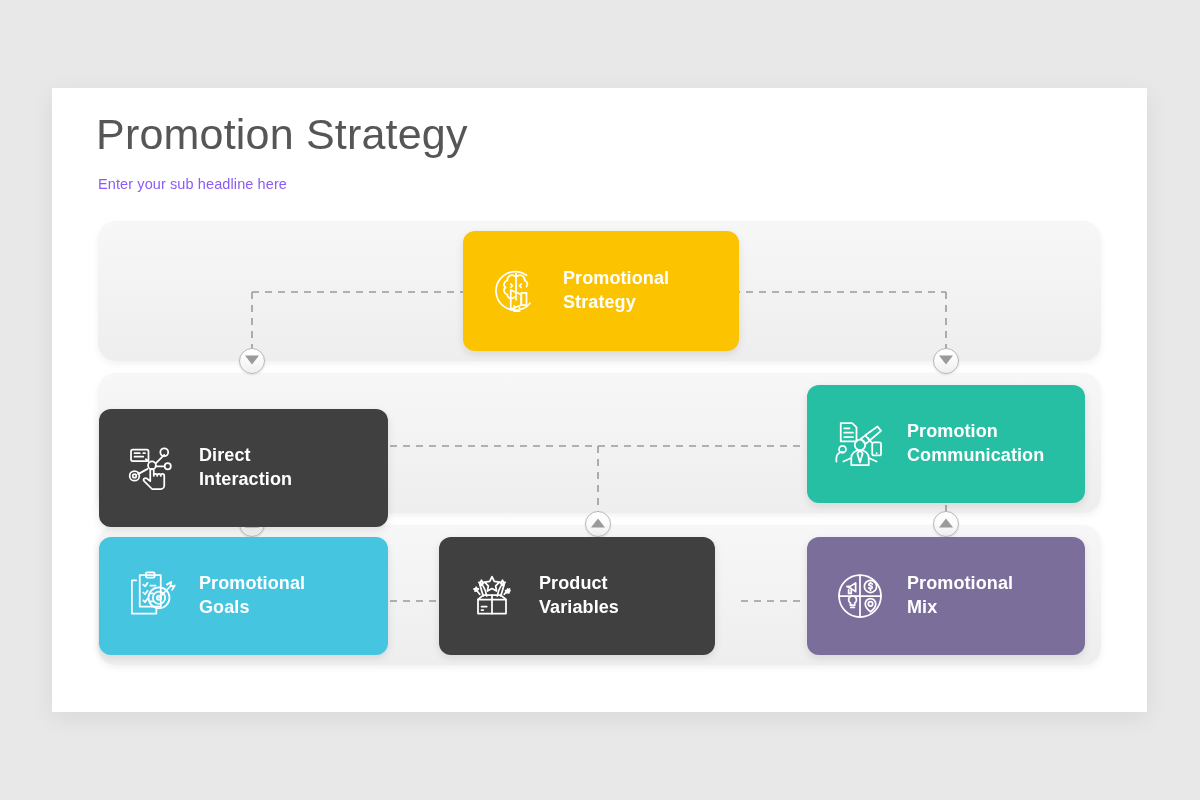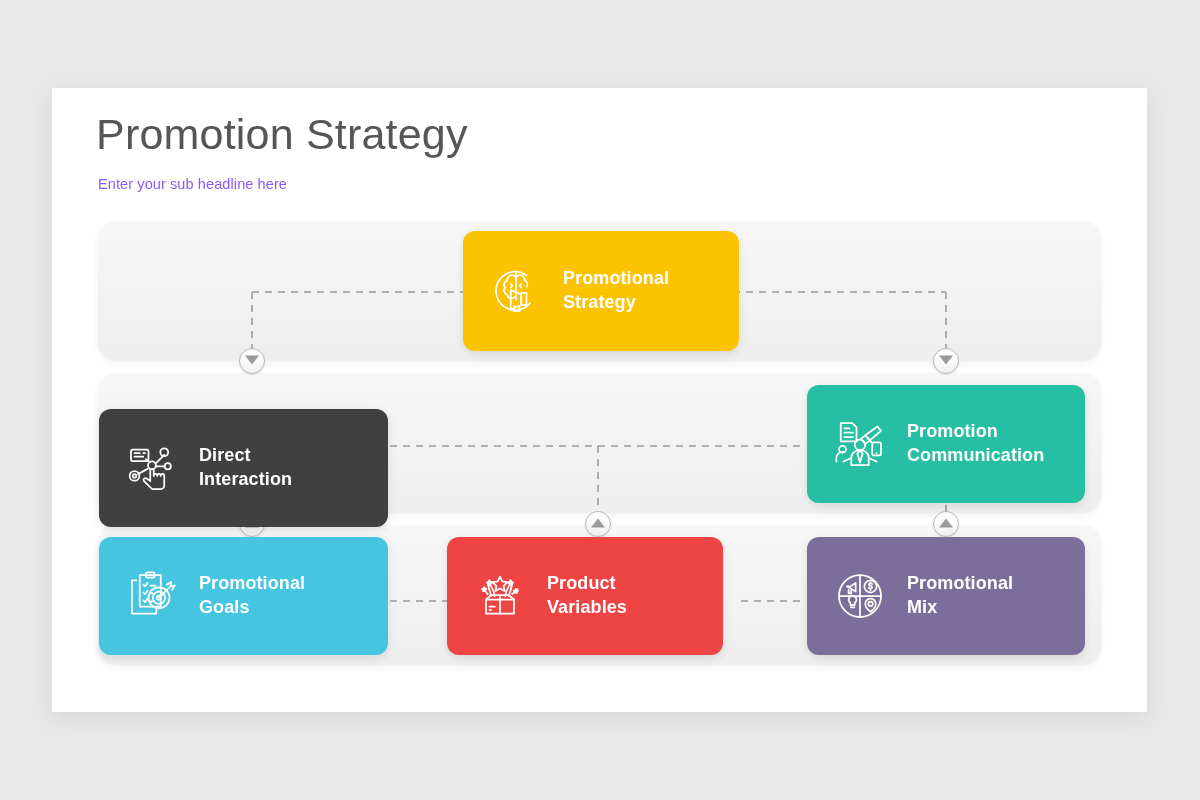--- a/index.html
+++ b/index.html
@@ -91,21 +91,21 @@
   .card .card-icon svg { width:56px; height:56px; display:block; }
   .card .card-label {
     font-size:18px; font-weight:700; line-height:1.32;
     letter-spacing:.1px; white-space:pre-line;
   }
 
   #card-promotional-strategy { left:411px; top:143px; width:276px; height:120px; background:#FCC300; }
   #card-direct-interaction   { left:47px;  top:297px; width:289px; height:118px; background:#404040;margin-top:24px; }
   #card-indirect-communication { left:755px; top:297px; width:278px; height:118px; background:#27BFA3; }
   #card-promotional-goals    { left:47px;  top:449px; width:289px; height:118px; background:#46C5E0; }
-  #card-product-variables    { left:395px; top:449px; width:276px; height:118px; background:#ef4444; }
+  #card-product-variables    { left:387px; top:449px; width:276px; height:118px; background:#404040; }
   #card-promotional-mix      { left:755px; top:449px; width:278px; height:118px; background:#7C6E9B; }
 </style>
 </head>
 <body>
 
 <div id="slide">
 
   <h1 id="page-title">Promotion Strategy</h1>
   <div id="page-subtitle">Enter your sub headline here</div>
 

